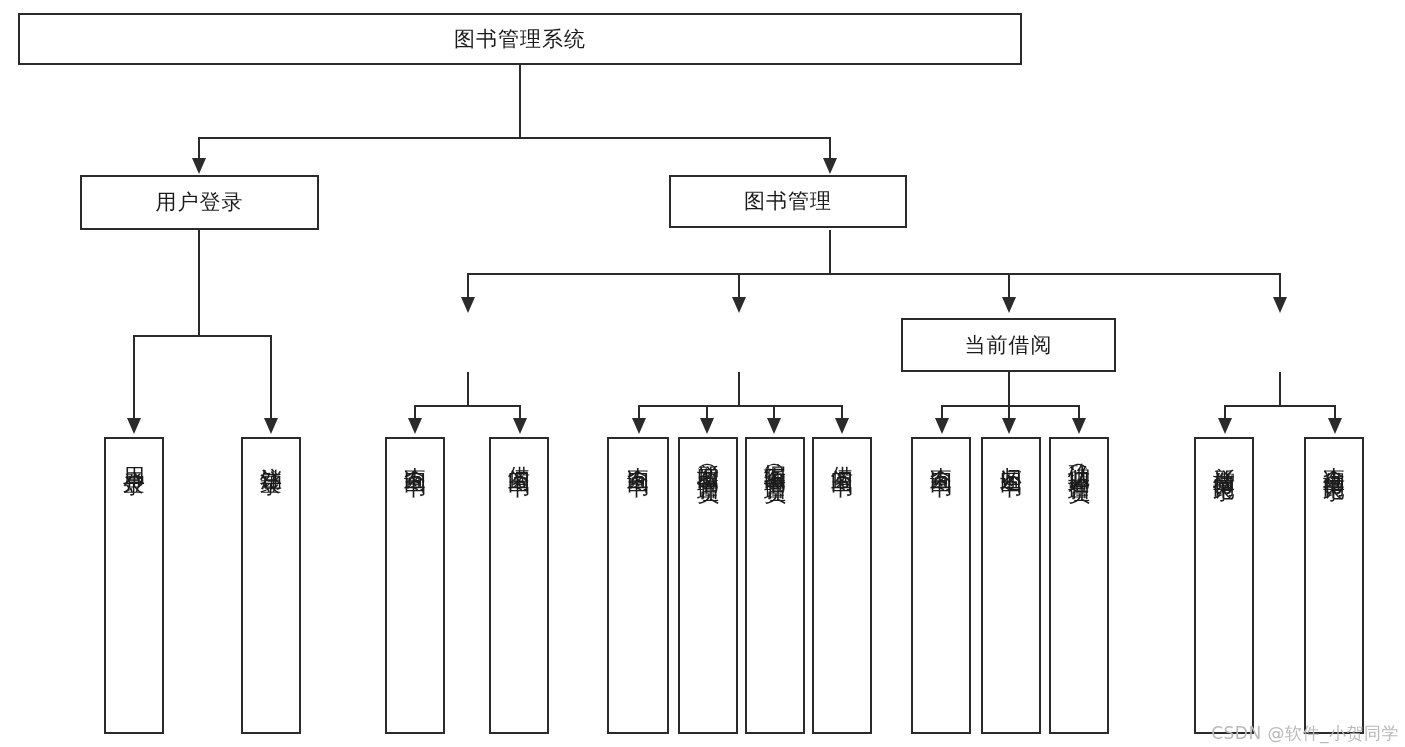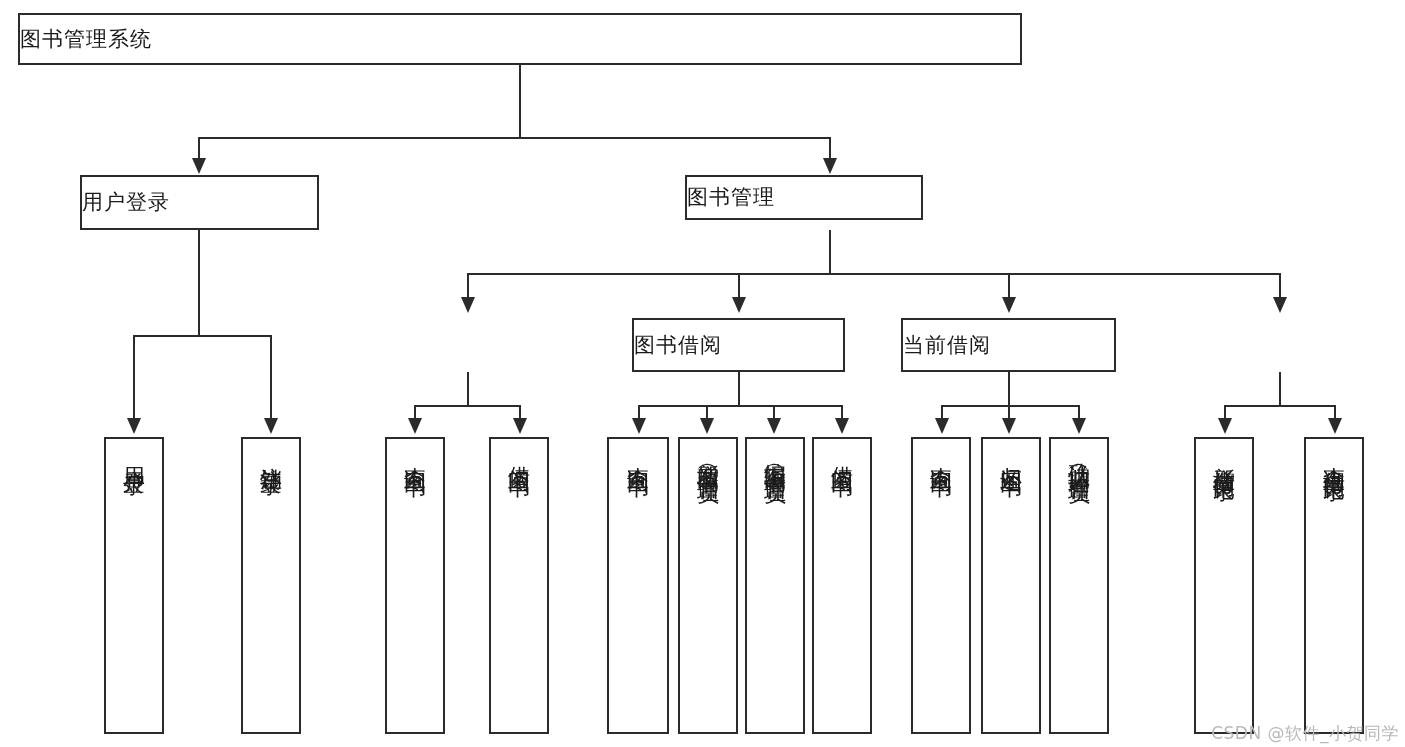--- a/index.html
+++ b/index.html
@@ -16,21 +16,21 @@
     overflow:hidden;
   }
   
   .node{
     position:absolute;
     box-sizing:border-box;
     background:#ffffff;
     border:2px solid #2b2b2b;
     display:flex;
     align-items:center;
-    justify-content:flex-start;
+    justify-content:center;
     color:#1b1b1b;
   }
   .node .label{
     display:block;
     text-align:center;
     line-height:1.28;
     white-space:nowrap;
   }
   
   .node.horiz .label{
@@ -98,21 +98,21 @@
   <div class="vline" style="left:198px;top:137px;height:24px;"></div>
   <div class="arrow" style="left:192px;top:158px;"></div>
 
   <div class="vline" style="left:829px;top:137px;height:24px;"></div>
   <div class="arrow" style="left:823px;top:158px;"></div>
 
   <div class="node horiz" style="left:80px;top:175px;width:239px;height:55px;">
     <span class="label">用户登录</span>
   </div>
 
-  <div class="node horiz" style="left:685px;top:175px;width:238px;height:45px;">
+  <div class="node horiz" style="left:669px;top:175px;width:238px;height:53px;">
     <span class="label">图书管理</span>
   </div>
 
   <div class="vline" style="left:198px;top:230px;height:106px;"></div>
   <div class="hline" style="left:133px;top:335px;width:138px;"></div>
   <div class="vline" style="left:133px;top:335px;height:85px;"></div>
   <div class="arrow" style="left:127px;top:418px;"></div>
   <div class="vline" style="left:270px;top:335px;height:85px;"></div>
   <div class="arrow" style="left:264px;top:418px;"></div>
 
@@ -120,23 +120,20 @@
   <div class="hline" style="left:467px;top:273px;width:813px;"></div>
   <div class="vline" style="left:467px;top:273px;height:26px;"></div>
   <div class="arrow" style="left:461px;top:297px;"></div>
   <div class="vline" style="left:738px;top:273px;height:26px;"></div>
   <div class="arrow" style="left:732px;top:297px;"></div>
   <div class="vline" style="left:1008px;top:273px;height:26px;"></div>
   <div class="arrow" style="left:1002px;top:297px;"></div>
   <div class="vline" style="left:1279px;top:273px;height:26px;"></div>
   <div class="arrow" style="left:1273px;top:297px;"></div>
 
-  <div class="node horiz" style="left:632px;top:318px;width:213px;height:54px;">
-    <span class="label">图书借阅</span>
-  </div>
   <div class="node horiz" style="left:901px;top:318px;width:215px;height:54px;">
     <span class="label">当前借阅</span>
   </div>
 
   <div class="vline" style="left:467px;top:372px;height:34px;"></div>
   <div class="hline" style="left:414px;top:405px;width:106px;"></div>
   <div class="vline" style="left:414px;top:405px;height:14px;"></div>
   <div class="arrow" style="left:408px;top:418px;"></div>
   <div class="vline" style="left:519px;top:405px;height:14px;"></div>
   <div class="arrow" style="left:513px;top:418px;"></div>

